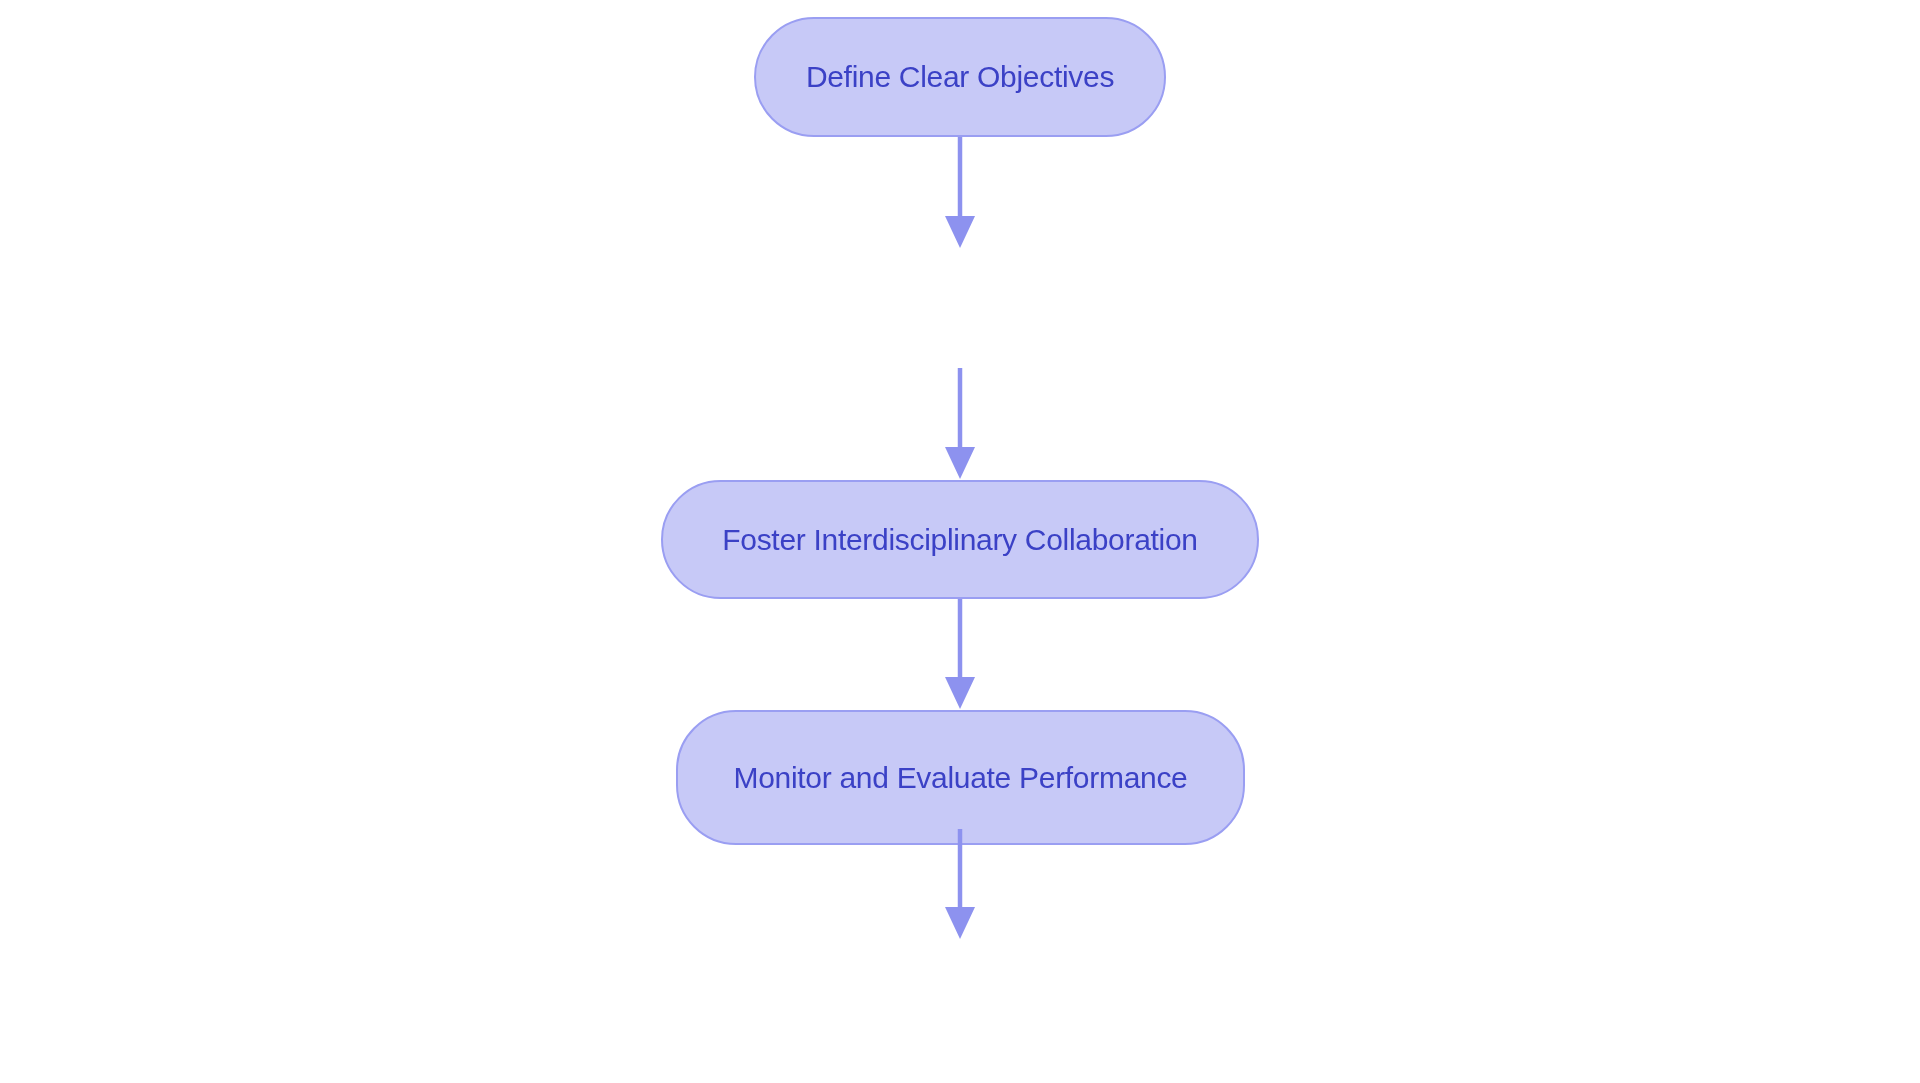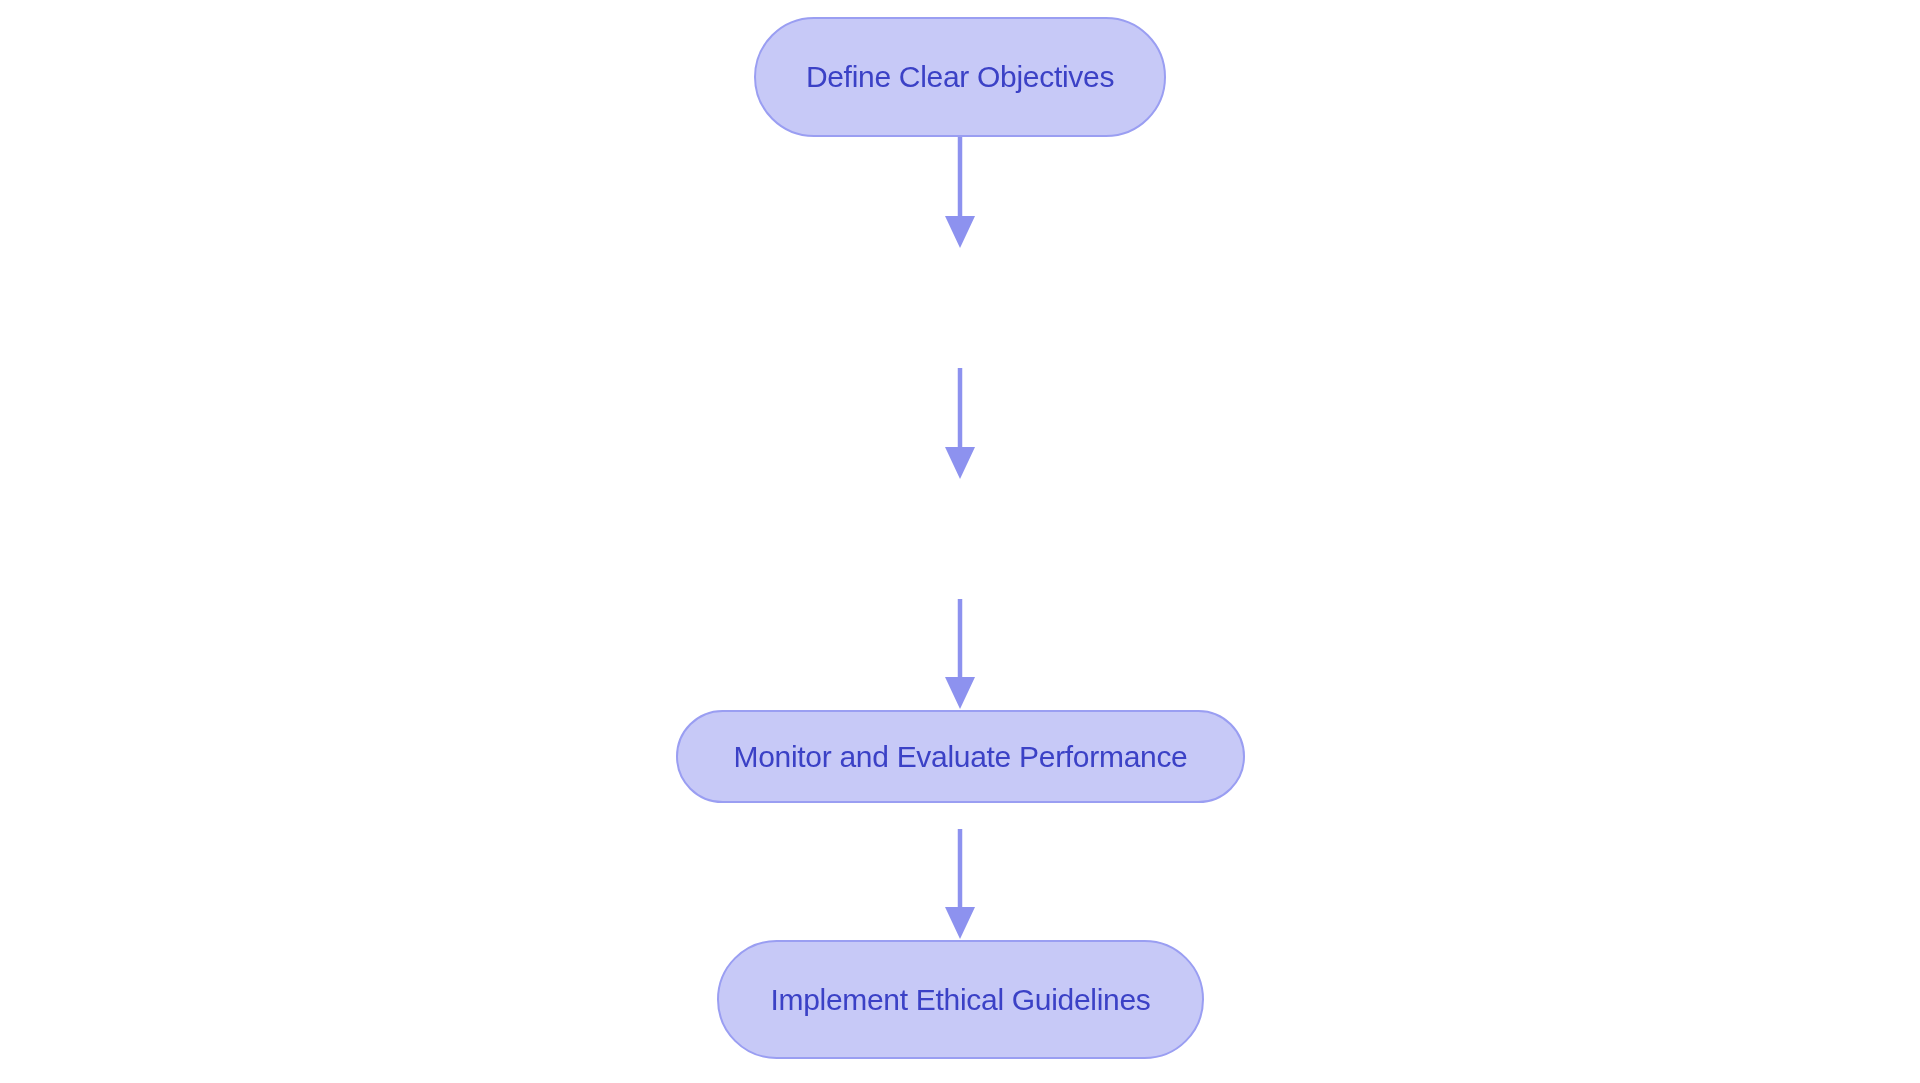--- a/index.html
+++ b/index.html
@@ -29,21 +29,21 @@
     border-radius: 60px;
     color: var(--node-text);
     font-size: 30px;
     letter-spacing: -0.3px;
     white-space: nowrap;
     text-align: center;
   }
   .node-1 { left: 754px; top: 17px;  width: 412px; height: 120px; }
   .node-2 { left: 721px; top: 249px; width: 478px; height: 119px; }
   .node-3 { left: 661px; top: 480px; width: 598px; height: 119px; }
-  .node-4 { left: 676px; top: 710px; width: 569px; height: 93px; }
+  .node-4 { left: 676px; top: 710px; width: 569px; height: 135px; }
   .node-5 { left: 717px; top: 940px; width: 487px; height: 119px; }
   .arrow {
     position: absolute;
     left: 944px;
     width: 32px;
     color: var(--arrow);
     display: block;
   }
   .arrow-1 { top: 137px; height: 112px; }
   .arrow-2 { top: 368px; height: 112px; }
@@ -63,32 +63,32 @@
     <line x1="16" y1="0" x2="16" y2="82" stroke="currentColor" stroke-width="4.5"></line>
     <polygon points="1,79 31,79 16,111" fill="currentColor"></polygon>
   </svg>
 
 
   <svg class="arrow arrow-2" viewBox="0 0 32 112" xmlns="http://www.w3.org/2000/svg" aria-hidden="true">
     <line x1="16" y1="0" x2="16" y2="82" stroke="currentColor" stroke-width="4.5"></line>
     <polygon points="1,79 31,79 16,111" fill="currentColor"></polygon>
   </svg>
 
+  <div class="node node-3">
+    <span>Foster Interdisciplinary Collaboration</span>
+  </div>
 
   <svg class="arrow arrow-3" viewBox="0 0 32 111" xmlns="http://www.w3.org/2000/svg" aria-hidden="true">
     <line x1="16" y1="0" x2="16" y2="81" stroke="currentColor" stroke-width="4.5"></line>
     <polygon points="1,78 31,78 16,110" fill="currentColor"></polygon>
   </svg>
 
   <div class="node node-4">
     <span>Monitor and Evaluate Performance</span>
   </div>
 
   <svg class="arrow arrow-4" viewBox="0 0 32 111" xmlns="http://www.w3.org/2000/svg" aria-hidden="true">
     <line x1="16" y1="0" x2="16" y2="81" stroke="currentColor" stroke-width="4.5"></line>
     <polygon points="1,78 31,78 16,110" fill="currentColor"></polygon>
   </svg>
 
-  <div class="node node-5">
-    <span>Implement Ethical Guidelines</span>
-  </div>
 
 </div>
 
 </body></html>

